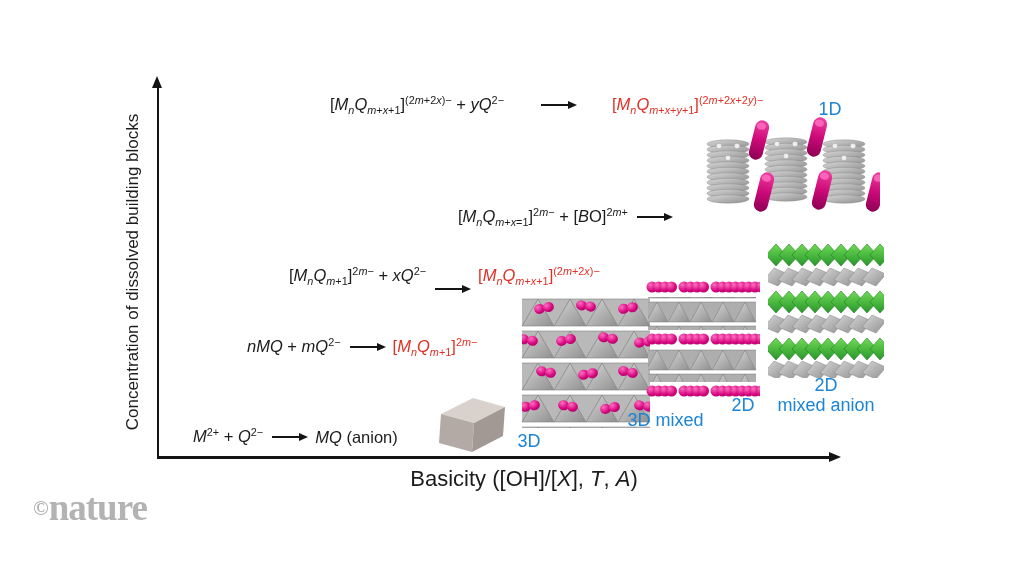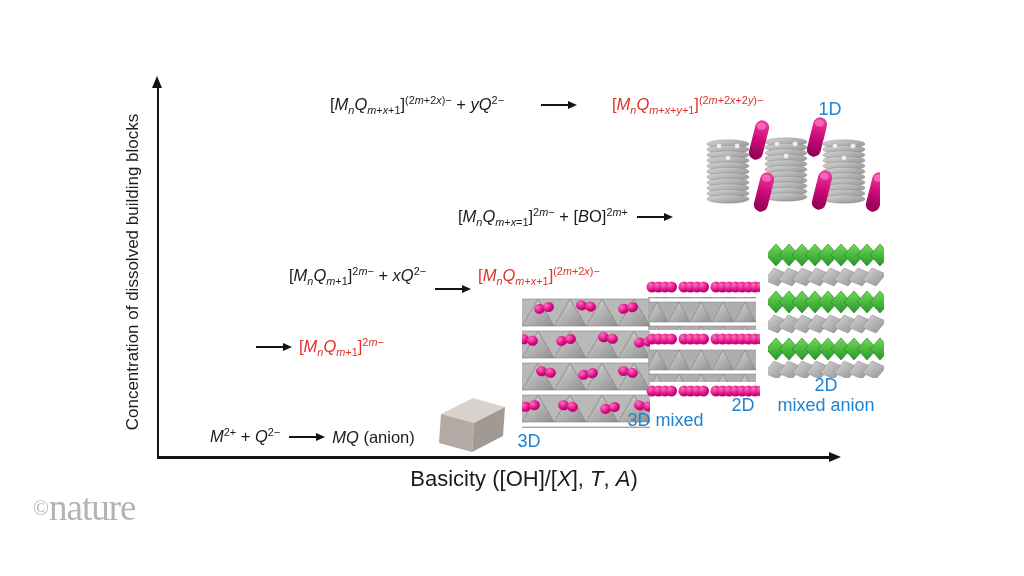--- a/index.html
+++ b/index.html
@@ -27,21 +27,21 @@
   .v-sup{font-size:0.66em;position:relative;top:-0.52em;}
   .v-sub{font-size:0.66em;position:relative;top:0.38em;}
   .rxn{width:34px;height:1.6px;background:var(--ink);position:relative;margin:0 9px;flex:none;}
   .rxn::after{content:"";position:absolute;right:-2px;top:-3.6px;width:0;height:0;
       border-left:9px solid var(--ink);border-top:4.4px solid transparent;
       border-bottom:4.4px solid transparent;}
   
   .slabel{position:absolute;color:var(--blue);font-size:18px;text-align:center;line-height:20px;}
   
   .logo{position:absolute;left:33px;top:486px;color:var(--logo);
-        font-family:"Liberation Serif", serif;font-weight:400;letter-spacing:-1px;}
+        font-family:"Liberation Serif", serif;font-weight:700;letter-spacing:-1px;}
   .logo-c{font-size:21px;position:relative;top:-5px;margin-right:1px;}
   .logo-name{font-size:37px;}
 </style>
 </head>
 <body>
 
 <div id="fig">
 
   <svg width="0" height="0" style="position:absolute" aria-hidden="true">
     <defs>
@@ -151,25 +151,26 @@
     <span class="rxn"></span>
   </div>
 
   <div class="eq" style="left:289px;top:264px;align-items:flex-end;">
     <span class="ep"><span>[</span><span class="it">M</span><span class="it v-sub">n</span><span class="it">Q</span><span class="it v-sub">m</span><span class="v-sub">+1</span><span>]</span><span class="v-sup">2</span><span class="it v-sup">m</span><span class="v-sup">−</span><span> + </span><span class="it">x</span><span class="it">Q</span><span class="v-sup">2−</span></span>
     <span class="rxn"></span>
     <span class="ep red"><span>[</span><span class="it">M</span><span class="it v-sub">n</span><span class="it">Q</span><span class="it v-sub">m</span><span class="v-sub">+</span><span class="it v-sub">x</span><span class="v-sub">+1</span><span>]</span><span class="v-sup">(2</span><span class="it v-sup">m</span><span class="v-sup">+2</span><span class="it v-sup">x</span><span class="v-sup">)−</span></span>
   </div>
 
   <div class="eq" style="left:247px;top:334px;">
+    <span class="ep"><span class="it">nMQ</span><span> + </span><span class="it">m</span><span class="it">Q</span><span class="v-sup">2−</span></span>
     <span class="rxn"></span>
     <span class="ep red"><span>[</span><span class="it">M</span><span class="it v-sub">n</span><span class="it">Q</span><span class="it v-sub">m</span><span class="v-sub">+1</span><span>]</span><span class="v-sup">2</span><span class="it v-sup">m</span><span class="v-sup">−</span></span>
   </div>
 
-  <div class="eq" style="left:210px;top:424px;">
+  <div class="eq" style="left:193px;top:424px;">
     <span class="ep"><span class="it">M</span><span class="v-sup">2+</span><span> + </span><span class="it">Q</span><span class="v-sup">2−</span></span>
     <span class="rxn"></span>
     <span class="ep"><span class="it">MQ</span><span> (anion)</span></span>
   </div>
 
   <svg class="abs" style="left:698px;top:112px;" width="182" height="102">
     <use href="#coil" transform="translate(30,32)"></use>
     <use href="#coil" transform="translate(88,30)"></use>
     <use href="#coil" transform="translate(146,32)"></use>
     <g>

